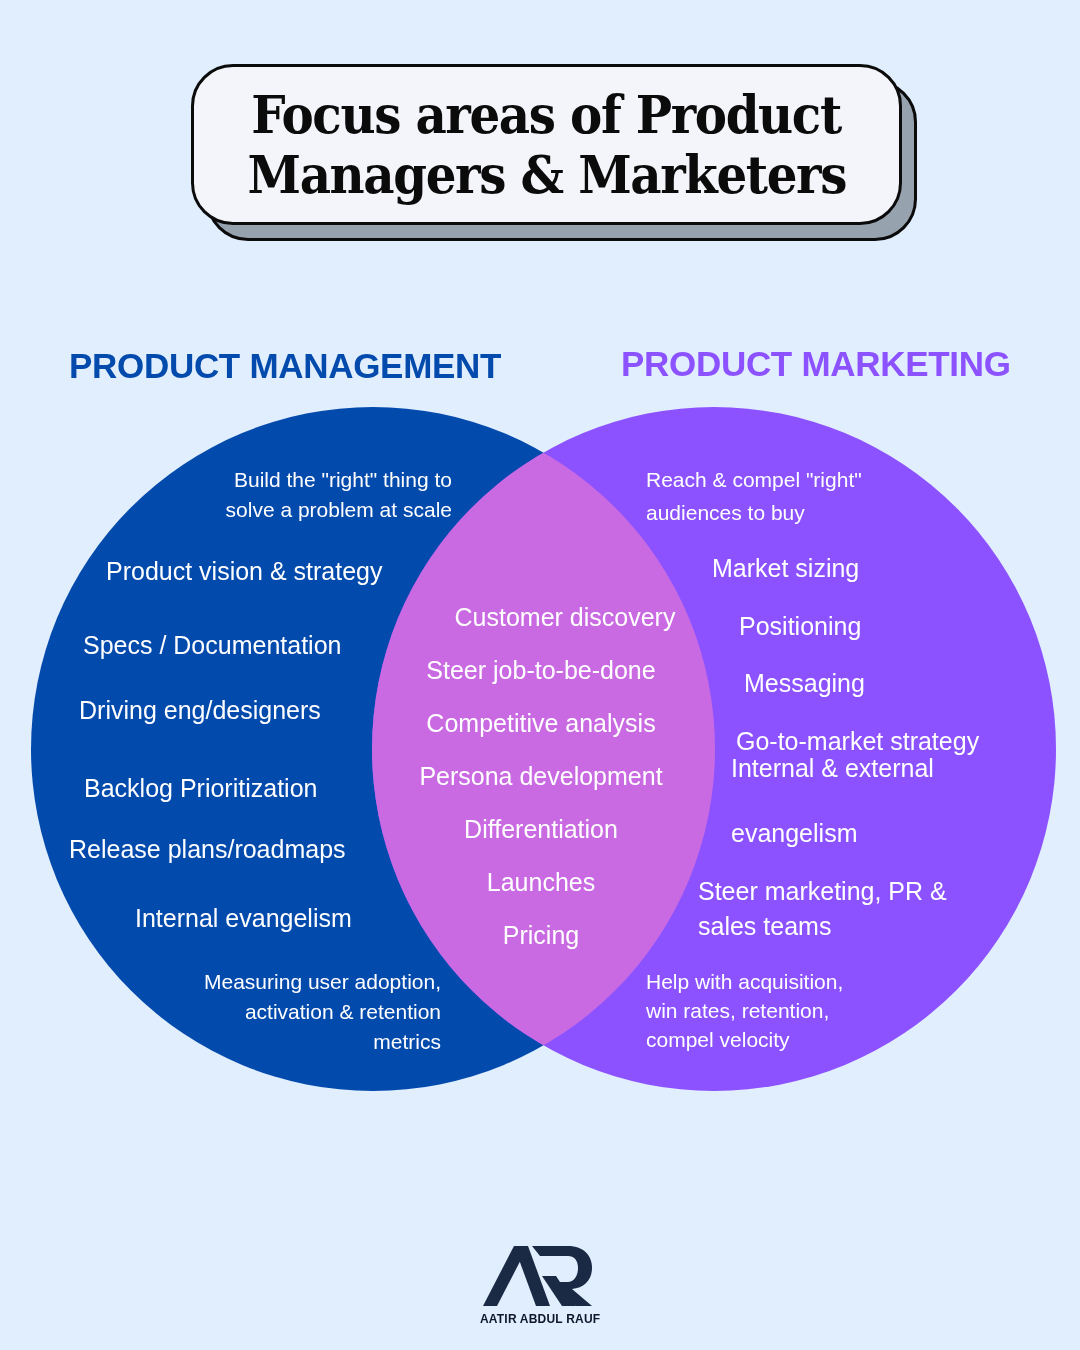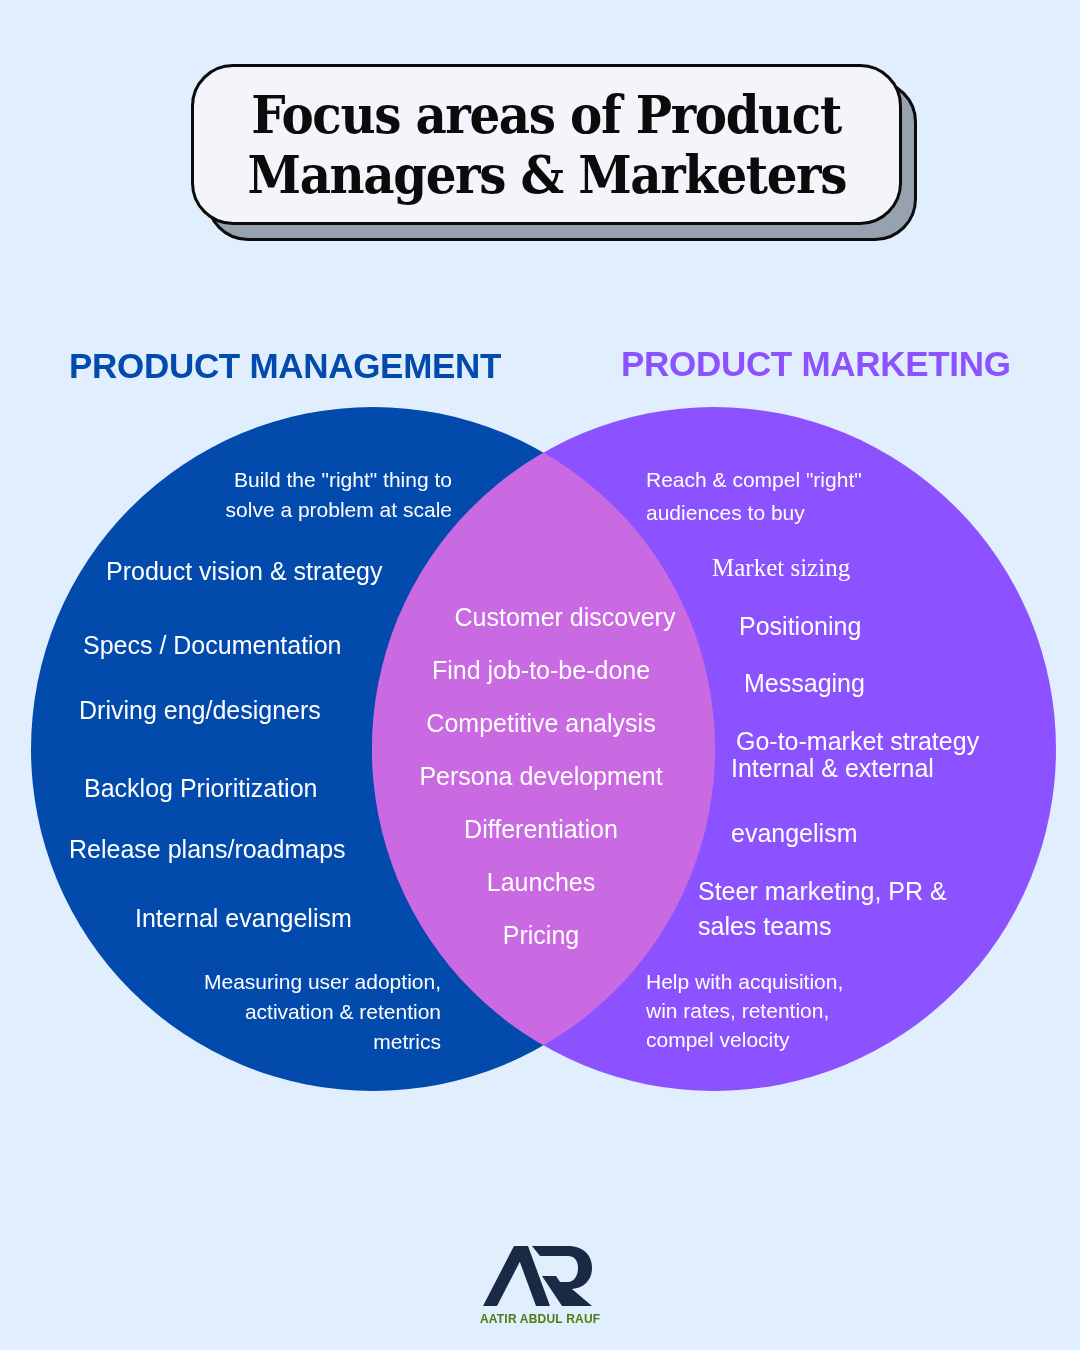--- a/index.html
+++ b/index.html
@@ -72,21 +72,21 @@
     left: 480px; top: 1242px;
     width: 120px; height: 90px;
   }
   .logo-caption {
     position: absolute;
     left: 0; top: 70px; width: 120px;
     text-align: center;
     font-family: "Liberation Sans", sans-serif;
     font-weight: bold;
     font-size: 12px;
-    color: #4d7c0f;
+    color: #0f172a;
     letter-spacing: 0.2px;
     white-space: nowrap;
   }
 </style>
 </head>
 <body>
 
 <div class="title-shadow"></div>
 <div class="title-box">
   <div class="title-line">Focus areas of Product</div>
@@ -115,31 +115,31 @@
 <div class="t lg" style="left:79px; top:695px;">Driving eng/designers</div>
 <div class="t lg" style="left:84px; top:773px;">Backlog Prioritization</div>
 <div class="t lg" style="left:69px; top:834px;">Release plans/roadmaps</div>
 <div class="t lg" style="left:135px; top:903px;">Internal evangelism</div>
 
 <div class="t md right" style="right:639px; top:967px;">Measuring user adoption,</div>
 <div class="t md right" style="right:639px; top:997px;">activation &amp; retention</div>
 <div class="t md right" style="right:639px; top:1027px;">metrics</div>
 
 <div class="t lg center" style="left:541px; top:602px;margin-left:24px;">Customer discovery</div>
-<div class="t lg center" style="left:541px; top:655px;">Find job-to-be-done</div>
+<div class="t lg center" style="left:541px; top:655px;">Steer job-to-be-done</div>
 <div class="t lg center" style="left:541px; top:708px;">Competitive analysis</div>
 <div class="t lg center" style="left:541px; top:761px;">Persona development</div>
 <div class="t lg center" style="left:541px; top:814px;">Differentiation</div>
 <div class="t lg center" style="left:541px; top:867px;">Launches</div>
 <div class="t lg center" style="left:541px; top:920px;">Pricing</div>
 
 <div class="t md left" style="left:646px; top:465px;">Reach &amp; compel "right"</div>
 <div class="t md left" style="left:646px; top:498px;">audiences to buy</div>
 
-<div class="t lg" style="left:712px; top:553px;font-family:Liberation Serif, serif;">Market sizing</div>
+<div class="t lg" style="left:712px; top:553px;">Market sizing</div>
 <div class="t lg" style="left:739px; top:611px;">Positioning</div>
 <div class="t lg" style="left:744px; top:668px;">Messaging</div>
 <div class="t lg" style="left:736px; top:726px;">Go-to-market strategy</div>
 
 <div class="t lg2" style="left:731px; top:751px;">Internal &amp; external</div>
 <div class="t lg2" style="left:731px; top:816px;">evangelism</div>
 
 <div class="t lg2" style="left:698px; top:874px;">Steer marketing, PR &amp;</div>
 <div class="t lg2" style="left:698px; top:909px;">sales teams</div>
 

